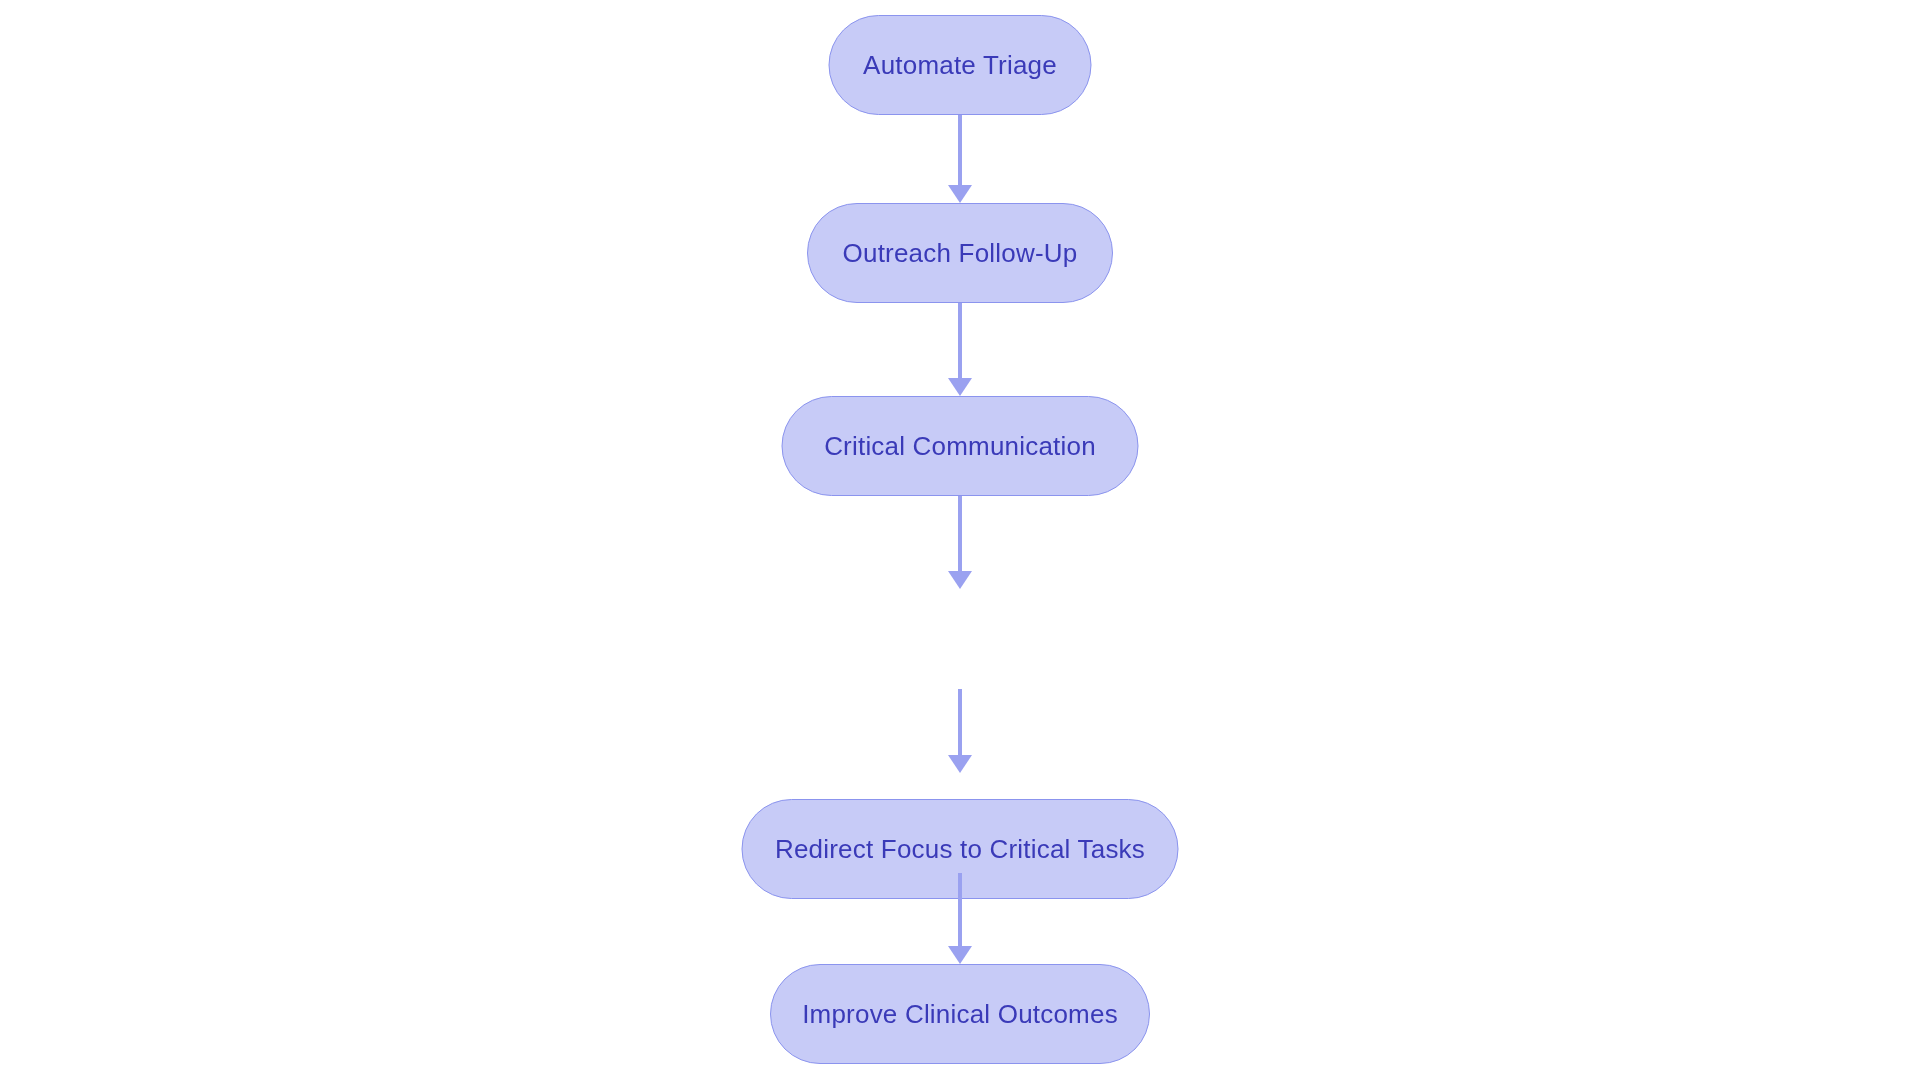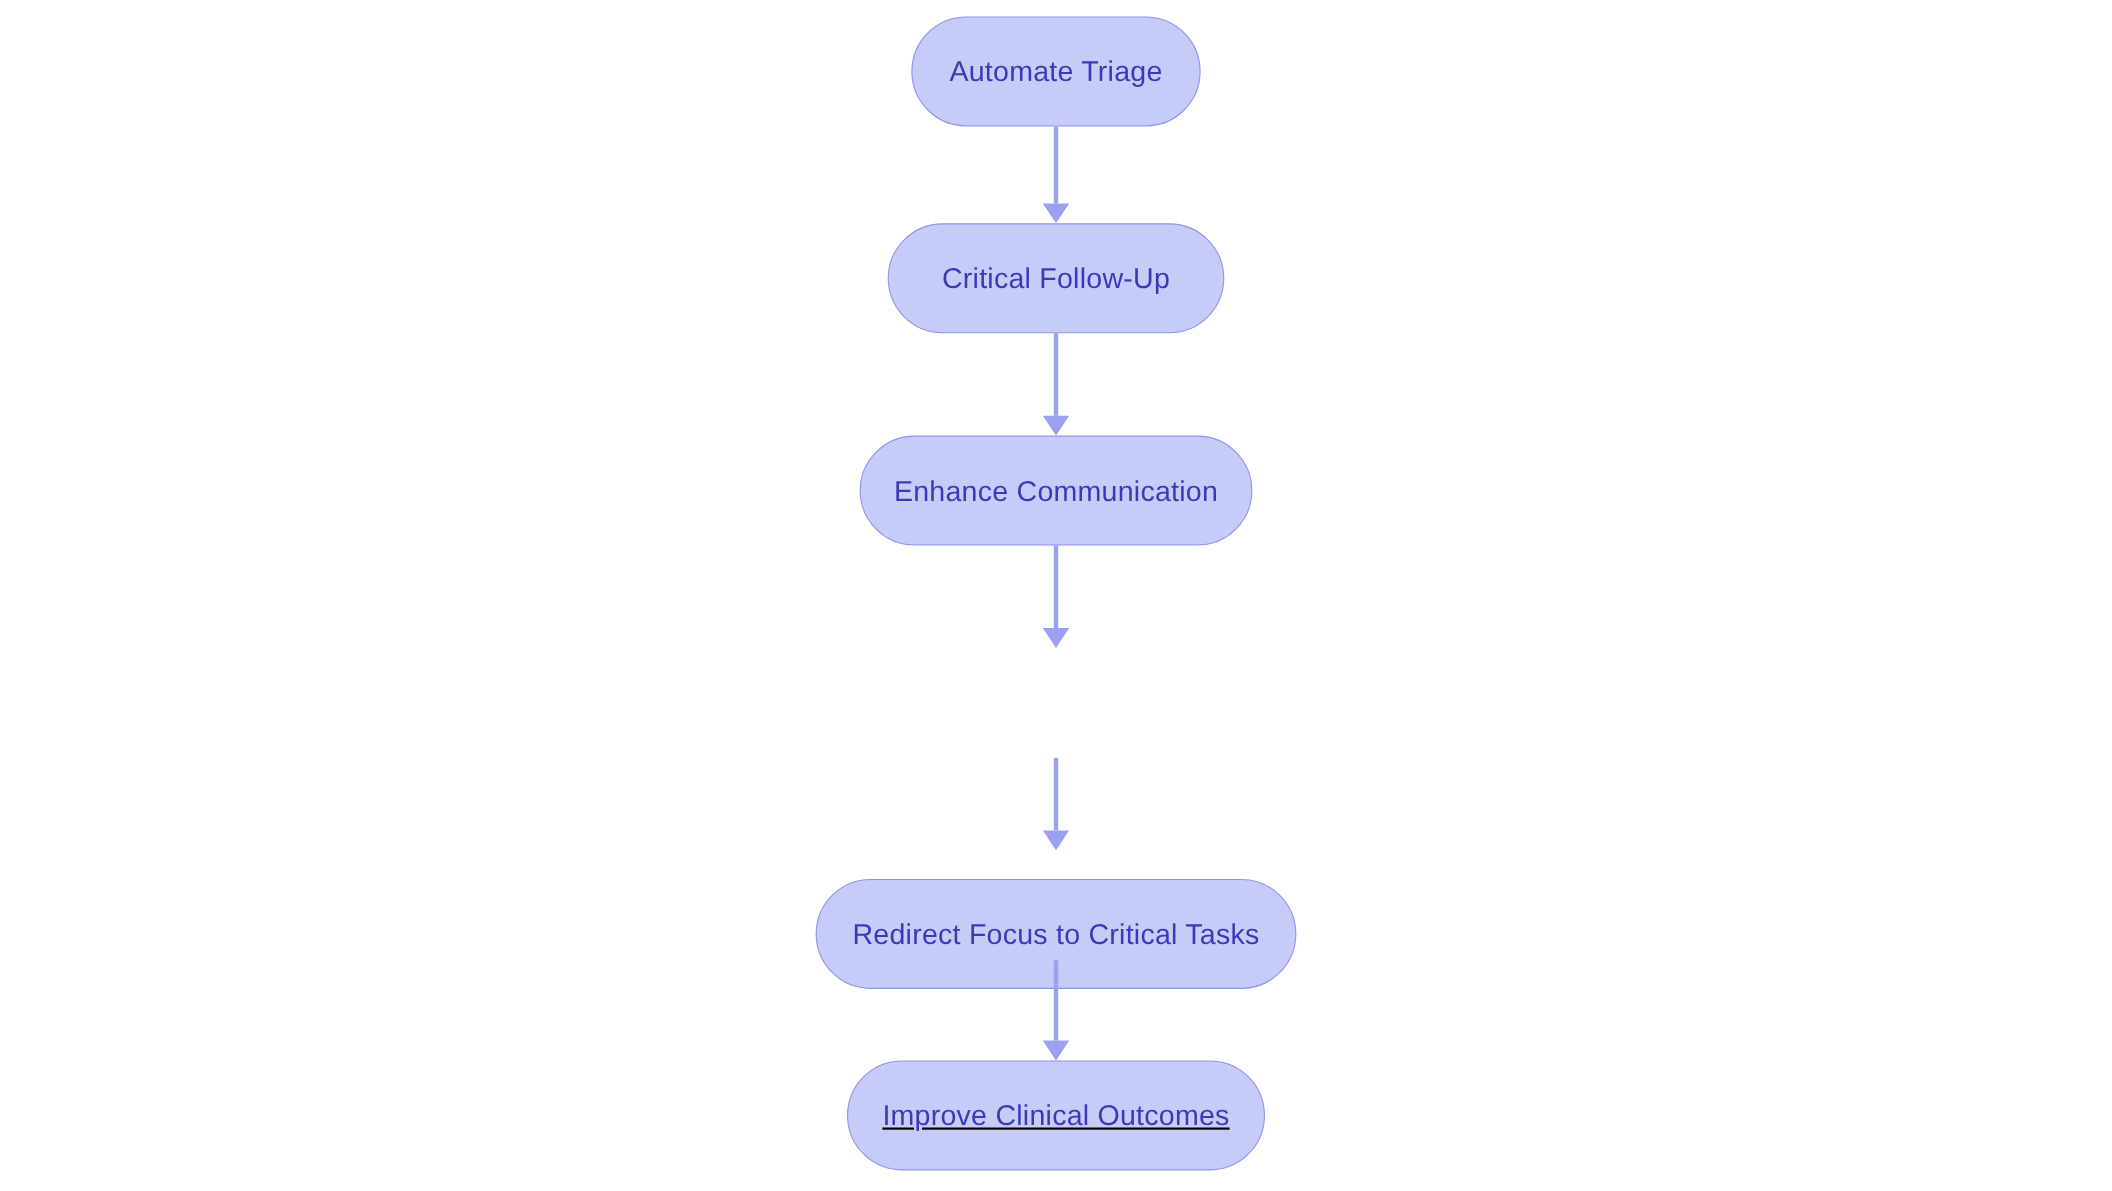--- a/index.html
+++ b/index.html
@@ -72,30 +72,30 @@
   <div class="node" style="top:15px;width:263px;">
     <span class="node-label">Automate Triage</span>
   </div>
 
   <div class="arrow" style="top:115px;height:88px;">
     <div class="arrow-line"></div>
     <div class="arrow-head"></div>
   </div>
 
   <div class="node" style="top:203px;width:306px;">
-    <span class="node-label">Critical Follow-Up</span>
+    <span class="node-label">Outreach Follow-Up</span>
   </div>
 
   <div class="arrow" style="top:303px;height:93px;">
     <div class="arrow-line"></div>
     <div class="arrow-head"></div>
   </div>
 
   <div class="node" style="top:396px;width:357px;">
-    <span class="node-label">Enhance Communication</span>
+    <span class="node-label">Critical Communication</span>
   </div>
 
   <div class="arrow" style="top:496px;height:93px;">
     <div class="arrow-line"></div>
     <div class="arrow-head"></div>
   </div>
 
 
   <div class="arrow" style="top:689px;height:84px;">
     <div class="arrow-line"></div>
@@ -104,17 +104,17 @@
 
   <div class="node" style="top:799px;width:437px;">
     <span class="node-label">Redirect Focus to Critical Tasks</span>
   </div>
 
   <div class="arrow" style="top:873px;height:91px;">
     <div class="arrow-line"></div>
     <div class="arrow-head"></div>
   </div>
 
-  <div class="node" style="top:964px;width:380px;text-decoration:underline;">
+  <div class="node" style="top:964px;width:380px;">
     <span class="node-label">Improve Clinical Outcomes</span>
   </div>
 
 </div>
 
 </body></html>

